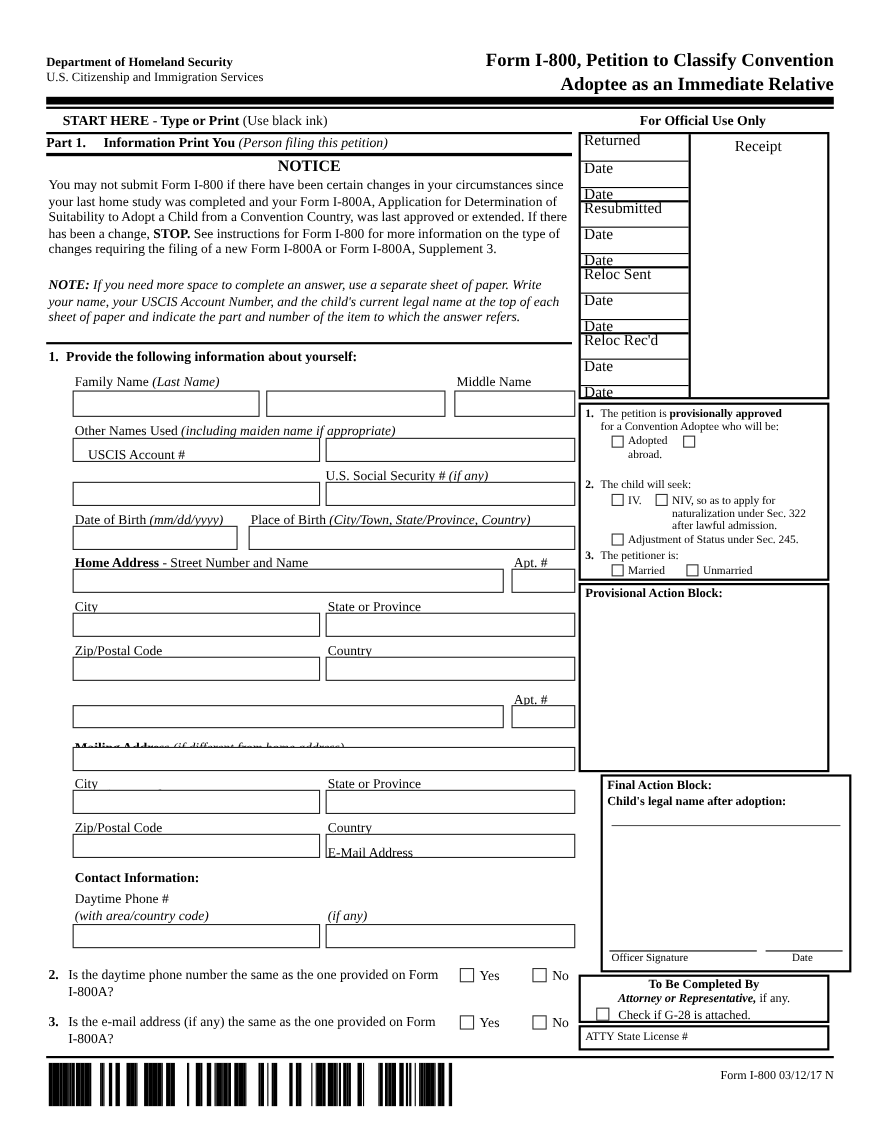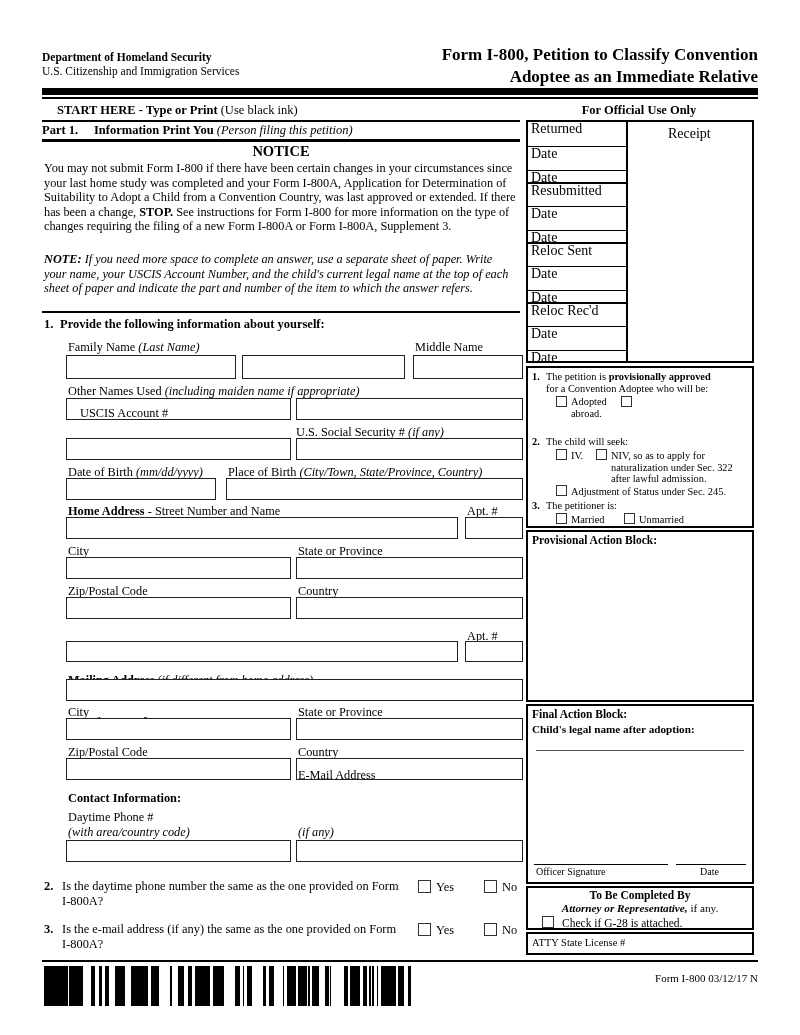--- a/index.html
+++ b/index.html
@@ -123,21 +123,21 @@
   .cbitem .txt { position: absolute; left: 18px; }
   .scbx { position: absolute; width: 11px; height: 11px; border: 1px solid #333; box-sizing: border-box; background:#fff; }
 
   .pab {
     position: absolute; left: 526px; top: 530px; width: 228px; height: 172px;
     border: 2px solid #000; box-sizing: border-box;
   }
   .pab-t { position: absolute; left: 4px; top: 2px; font-size: 11.5px; font-weight: bold; }
 
   .fab {
-    position: absolute; left: 526px; top: 704px; width: 228px; height: 180px;
+    position: absolute; left: 546px; top: 704px; width: 228px; height: 180px;
     border: 2px solid #000; box-sizing: border-box;
   }
   .fab-t1 { position: absolute; left: 4px; top: 2px; font-size: 11.5px; font-weight: bold; }
   .fab-t2 { position: absolute; left: 4px; top: 17px; font-size: 11.2px; font-weight: bold; }
   .fab-line { position: absolute; left: 8px; top: 44px; width: 208px; height: 1px; background: #555; }
   .sig-line1 { position: absolute; left: 6px; top: 158px; width: 134px; height: 1px; background: #000; }
   .sig-line2 { position: absolute; left: 148px; top: 158px; width: 70px; height: 1px; background: #000; }
   .sig-l1 { position: absolute; left: 8px; top: 160px; font-size: 10px; }
   .sig-l2 { position: absolute; left: 172px; top: 160px; font-size: 10px; }
 

